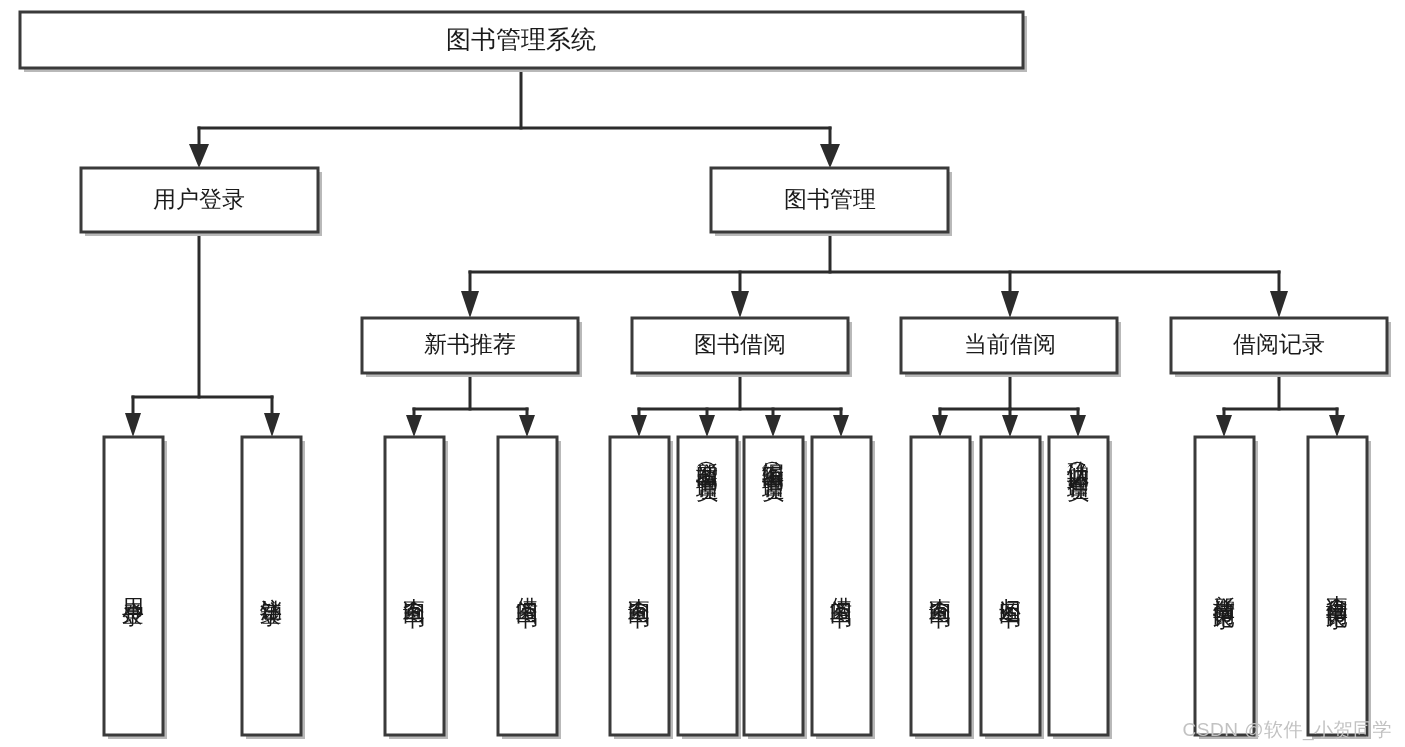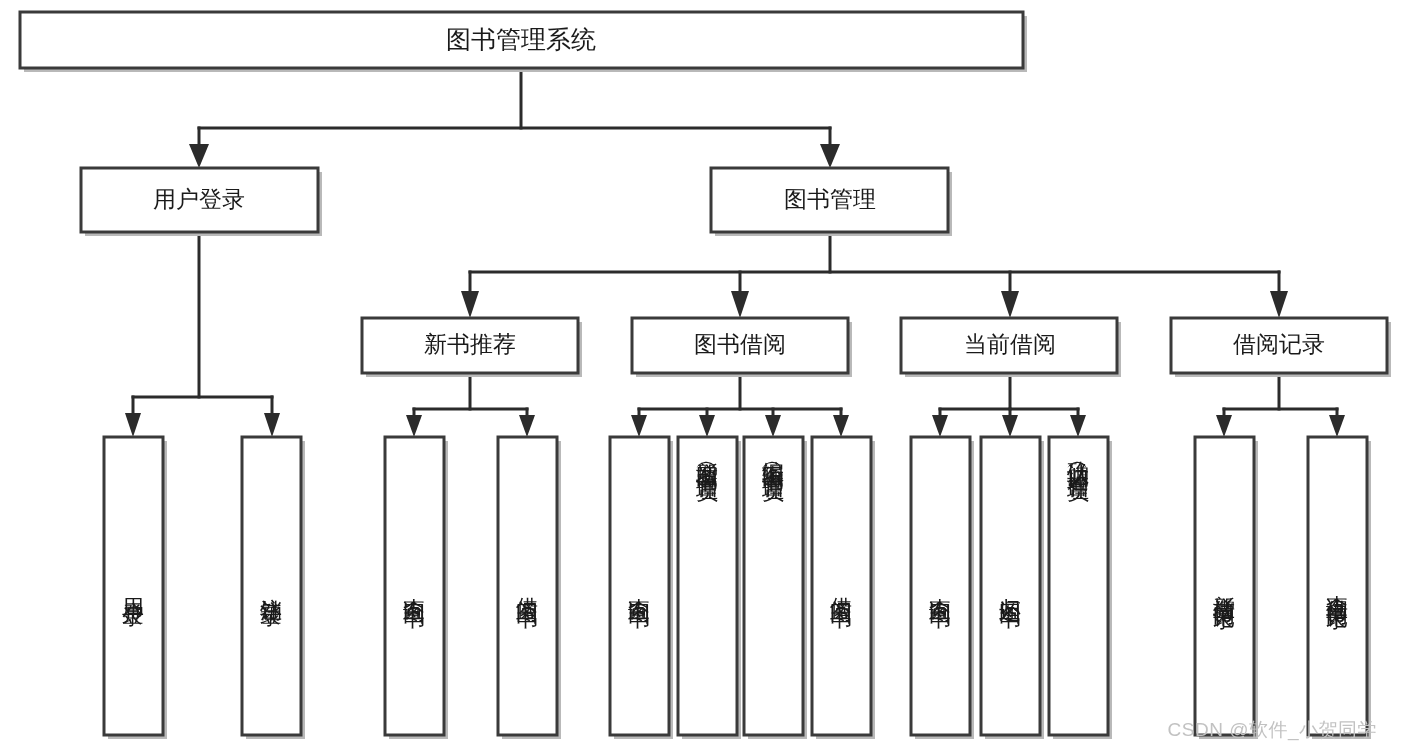--- a/index.html
+++ b/index.html
@@ -72,21 +72,21 @@
     text-orientation: upright;
     font-family: "Liberation Sans", "DejaVu Sans", sans-serif;
     font-size: 22px;
     line-height: 1.14;
     letter-spacing: 3px;
     color: #1a1a1a;
     white-space: nowrap;
   }
   .watermark {
     position: absolute;
-    right: 28px;
+    right: 13px;
     bottom: 4px;
     font-family: "Liberation Sans", "DejaVu Sans", sans-serif;
     font-size: 19px;
     color: #c2c2c2;
     letter-spacing: 0.5px;
     white-space: nowrap;
   }
 </style>
 </head>
 <body>

